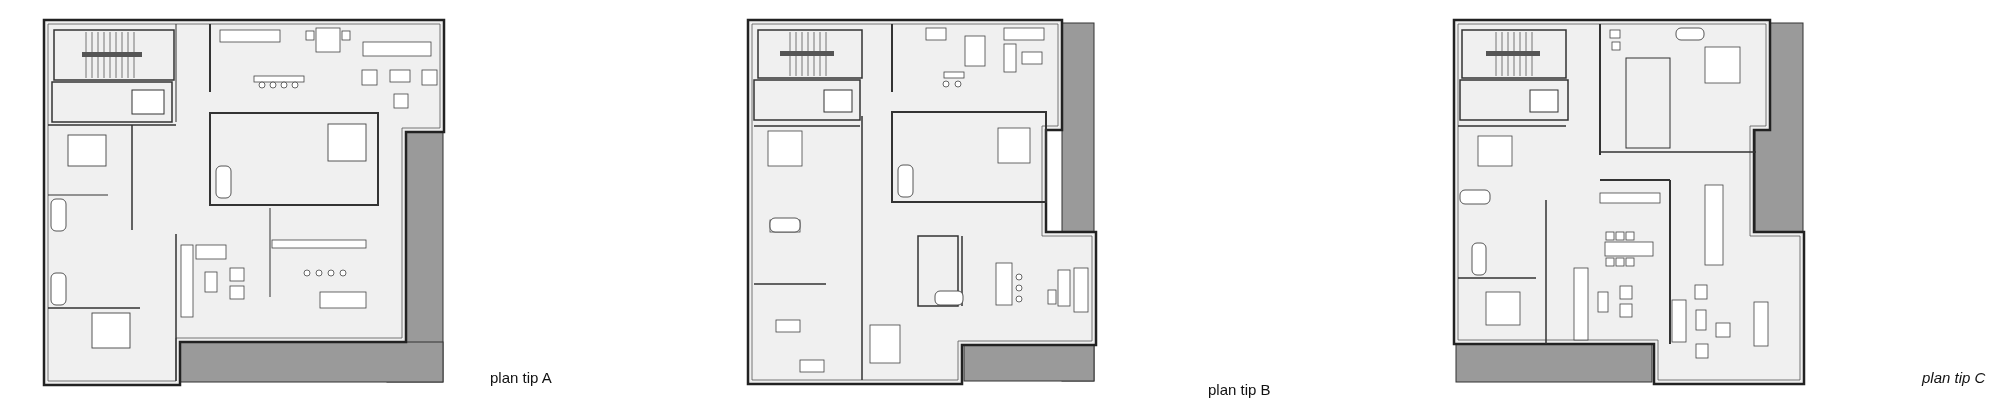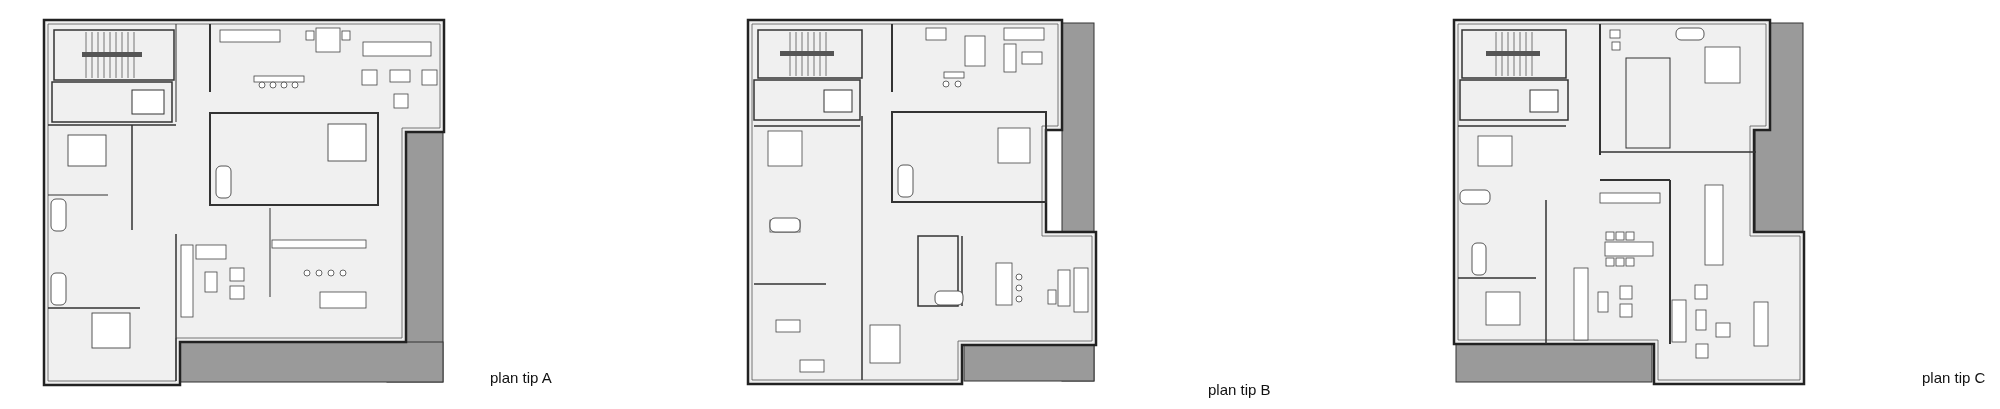--- a/index.html
+++ b/index.html
@@ -5,21 +5,21 @@
   html, body { margin:0; padding:0; background:#ffffff; }
   body { width:2000px; height:409px; position:relative; overflow:hidden; font-family:"Liberation Sans", sans-serif; }
   .plan { position:absolute; top:0; height:409px; }
   .plan svg { position:absolute; left:0; top:0; overflow:visible; }
   .plan-label { position:absolute; font-size:15px; color:#111; white-space:nowrap; font-family:"Liberation Sans", sans-serif; }
   #plan-a { left:0; width:560px; }
   #plan-b { left:700px; width:600px; }
   #plan-c { left:1400px; width:600px; }
   #plan-a .plan-label { left:490px; top:369px; }
   #plan-b .plan-label { left:508px; top:369px;margin-top:12px; }
-  #plan-c .plan-label { left:522px; top:369px; }
+  #plan-c .plan-label { left:522px; top:369px;font-style:italic; }
 </style>
 </head>
 <body>
 
 <div class="plan" id="plan-a">
   <svg width="560" height="409" viewBox="0 0 560 409">
 
     <rect x="387" y="130" width="56" height="252" fill="#9a9a9a" stroke="#333" stroke-width="1"></rect>
     <rect x="180" y="342" width="263" height="40" fill="#9a9a9a" stroke="#333" stroke-width="1"></rect>
 

